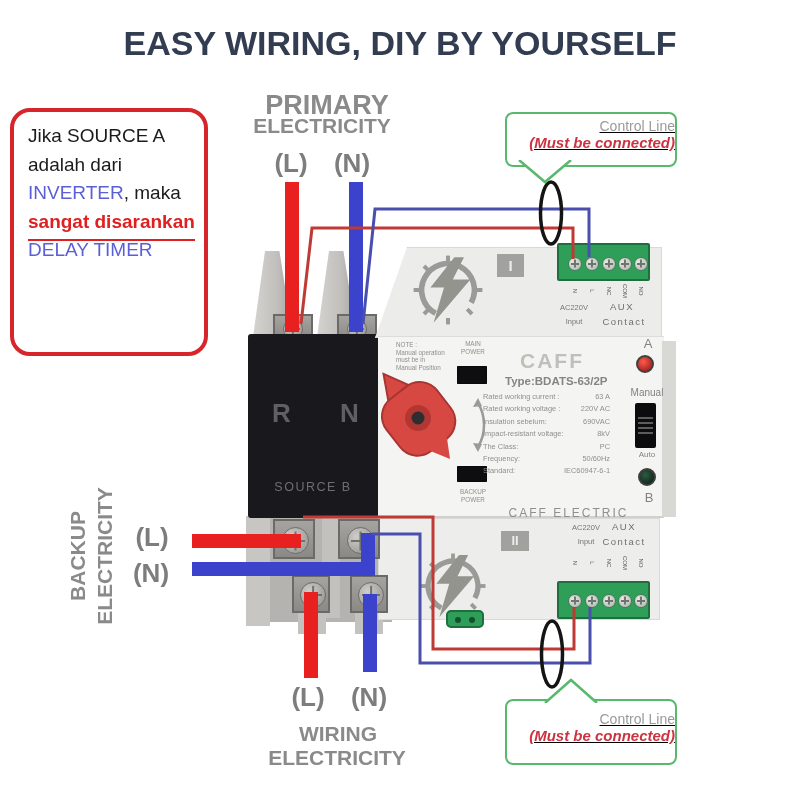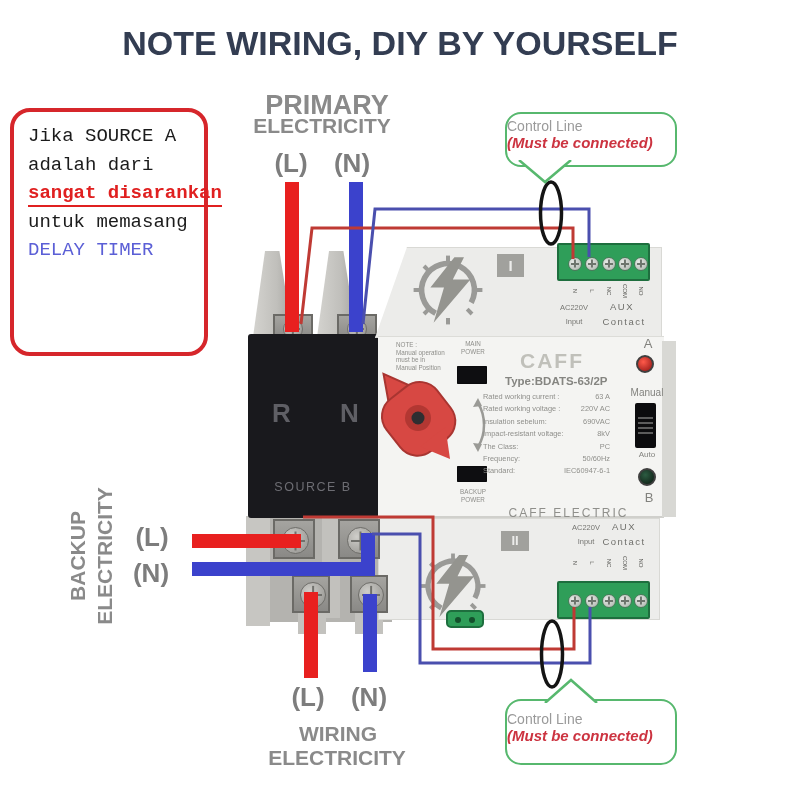--- a/index.html
+++ b/index.html
@@ -4,31 +4,31 @@
 <style>
   html,body{margin:0;padding:0;background:#fff;}
   .stage{position:relative;width:800px;height:800px;background:#ffffff;overflow:hidden;
          font-family:"Liberation Sans",sans-serif;}
   .abs{position:absolute;}
   
   .title{left:40px;top:24px;width:720px;text-align:center;font-size:34px;font-weight:bold;
          color:#333d52;letter-spacing:0px;}
   
   .info-box{left:10px;top:108px;width:168px;height:222px;border:4px solid #d6262b;border-radius:20px;
-            padding:10px 8px 8px 14px;background:#fff;font-family:Liberation Mono, monospace;}
+            padding:10px 8px 8px 14px;background:#fff;}
   .info-line{font-size:19px;line-height:28.5px;color:#1b1b1b;white-space:nowrap;}
   .c-blue{color:#5b5fd6;}
-  .c-red-u{color:#e02020;font-weight:bold;border-bottom:2px solid #e02020;padding-bottom:1px;}
+  .c-red-u{color:#e02020;font-weight:bold;border-bottom:2px solid #e02020;padding-bottom:7px;}
   
   .glabel{color:#8a8a8a;font-weight:bold;text-align:center;}
   .lnlabel{color:#7d7d7d;font-weight:bold;text-align:center;font-size:26px;}
   .rot{transform:rotate(-90deg);}
   
-  .callout{width:168px;border:2.5px solid #57b86e;border-radius:16px;background:#fff;
-           text-align:left;z-index:60;}
+  .callout{width:168px;border:2.5px solid #57b86e;border-radius:8px;background:#fff;
+           text-align:right;z-index:60;text-decoration:underline;}
   .callout .l1{font-size:14px;color:#9a9a9a;margin-top:4px;}
   .callout .l2{font-size:15px;color:#cc3340;font-style:italic;font-weight:bold;}
   .tail{z-index:61;}
   
   .band{background:#ececea;box-shadow:inset 0 0 0 1px #d9d9d5;}
   .panel{background:#f4f4f2;box-shadow:inset 0 1px 0 #dcdcd8, inset 0 -2px 0 #d0d0cc;}
   .blackbody{background:#19191d;border-radius:3px;}
   .fin{background:linear-gradient(90deg,#d4d3cf 0%,#c0bfbb 60%,#a5a4a0 100%);
        clip-path:polygon(30% 0,66% 0,100% 100%,0 100%);}
   .lug{background:linear-gradient(#a5a4a0,#8a8986);border:2px solid #6b6a66;box-sizing:border-box;}
@@ -51,27 +51,27 @@
   .spec-row{display:flex;justify-content:space-between;font-size:7.4px;color:#8f8f8b;line-height:12.4px;white-space:nowrap;}
   .led{border-radius:50%;border:2px solid #3f3f3f;box-sizing:border-box;}
   .sidetxt{color:#82827e;text-align:center;}
   .window{background:#0e0e11;border-radius:1px;box-shadow:inset 0 0 2px #000;}
 </style>
 </head>
 <body>
 
 <div class="stage">
 
-  <div class="abs title">NOTE WIRING, DIY BY YOURSELF</div>
+  <div class="abs title">EASY WIRING, DIY BY YOURSELF</div>
 
   <div class="abs info-box">
     <div class="info-line"><span>Jika SOURCE A</span></div>
     <div class="info-line"><span>adalah dari</span></div>
+    <div class="info-line"><span class="c-blue">INVERTER</span><span>, maka</span></div>
     <div class="info-line"><span class="c-red-u">sangat disarankan</span></div>
-    <div class="info-line"><span>untuk memasang</span></div>
     <div class="info-line"><span class="c-blue">DELAY TIMER</span></div>
   </div>
 
   <div class="abs glabel" style="left:227px;top:90px;width:200px;font-size:27px;">PRIMARY</div>
   <div class="abs glabel" style="left:222px;top:114px;width:200px;font-size:21px;">ELECTRICITY</div>
   <div class="abs lnlabel" style="left:261px;top:148px;width:60px;">(L)</div>
   <div class="abs lnlabel" style="left:322px;top:148px;width:60px;">(N)</div>
 
   <div class="abs rot" style="left:-1px;top:527px;width:188px;height:58px;text-align:center;">
     <div class="glabel" style="font-size:21px;line-height:27px;">BACKUP</div>

